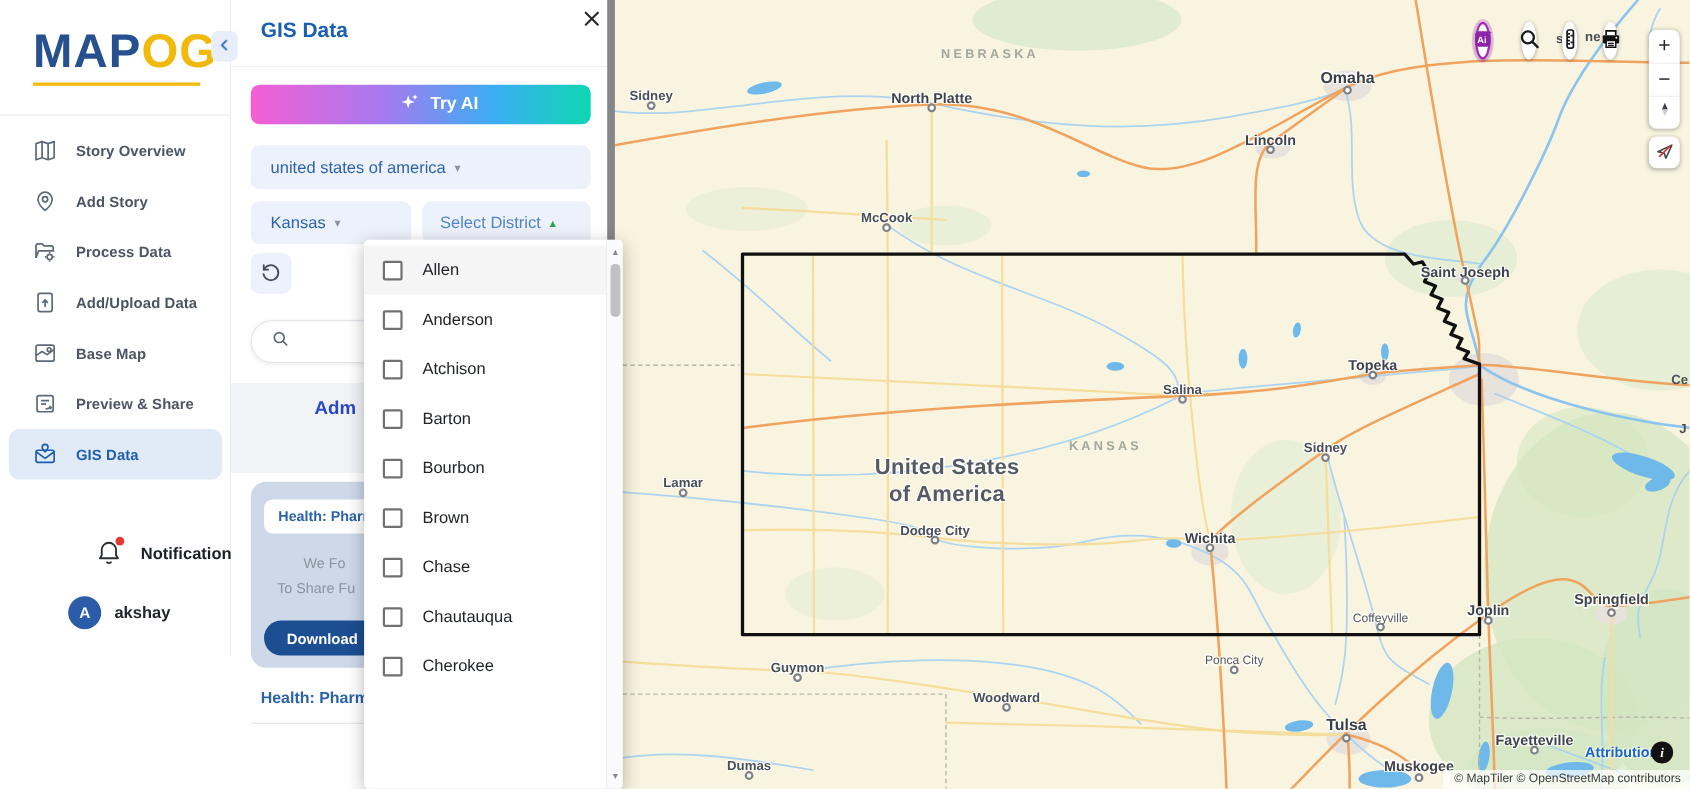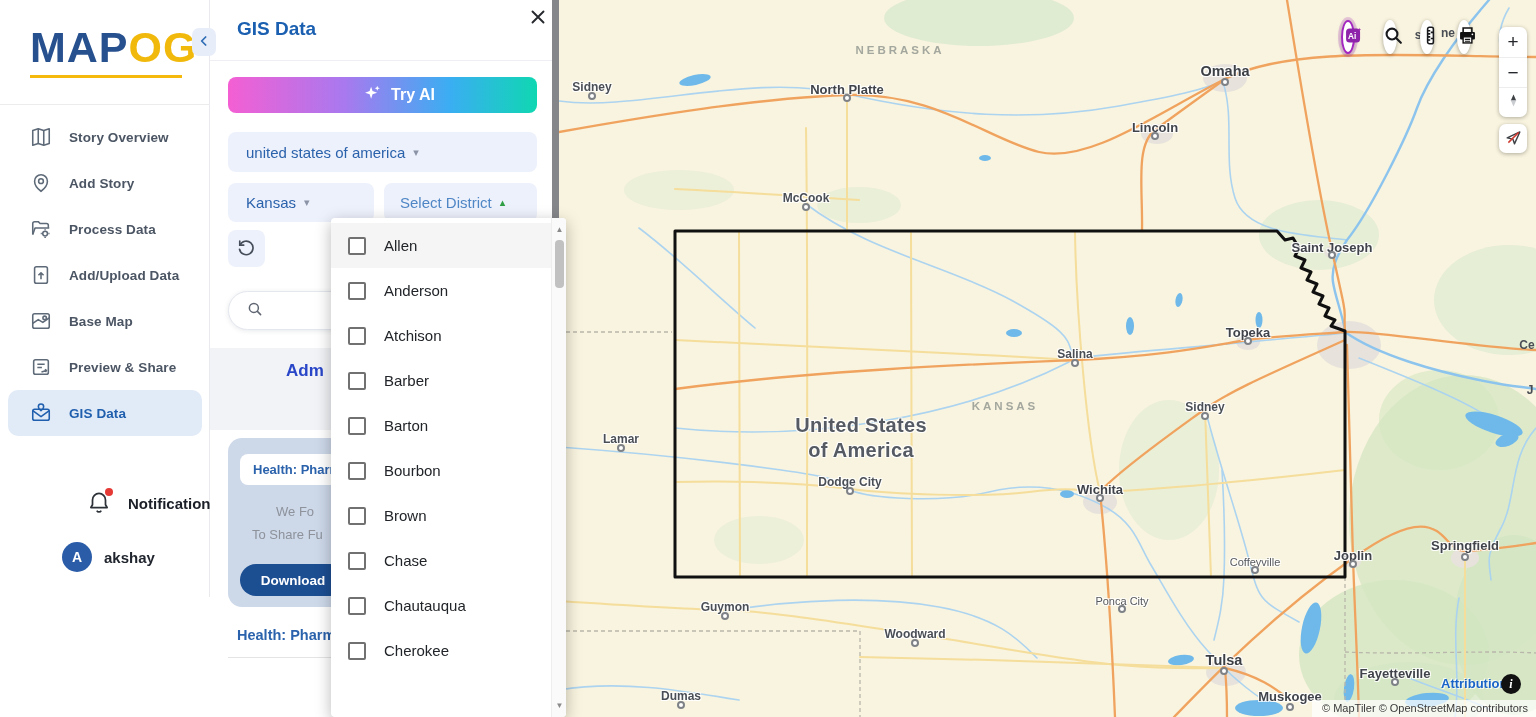--- a/index.html
+++ b/index.html
@@ -83,21 +83,21 @@
   .cl.lg { font-size:13px; font-weight:bold; color:#40444a; }
   .cl.md { font-size:12px; font-weight:bold; color:#4a4e55; }
   .cl.sm { font-size:11px; color:#55585e; }
   .st { position:absolute; transform:translate(-50%,-50%); font-size:11.5px; font-weight:bold; color:#a3a79e; letter-spacing:3px; white-space:nowrap; }
   .usa { position:absolute; transform:translate(-50%,-50%); font-size:20px; font-weight:bold; color:#565b63; letter-spacing:.3px; white-space:nowrap;
     text-shadow:1px 1px 0 rgba(255,255,255,.8),-1px 1px 0 rgba(255,255,255,.8),1px -1px 0 rgba(255,255,255,.8),-1px -1px 0 rgba(255,255,255,.8); }
   .fr { position:absolute; transform:translate(-50%,-50%); font-size:12px; font-weight:bold; color:#4a4e55; white-space:nowrap; }
   .mk { position:absolute; width:8px; height:8px; border:2px solid #7e8287; background:#fff; border-radius:50%; transform:translate(-50%,-50%); }
 
   
-  .ctl-circle { position:absolute; width:14px; height:34px; border-radius:50%; background:#fff; border:none; box-shadow:0 1px 4px rgba(0,0,0,.35); cursor:pointer; display:flex; align-items:center; justify-content:flex-start; z-index:5; }
+  .ctl-circle { position:absolute; width:14px; height:34px; border-radius:50%; background:#fff; border:none; box-shadow:0 1px 4px rgba(0,0,0,.35); cursor:pointer; display:flex; align-items:center; justify-content:center; z-index:5; }
   .ctl-circle svg { width:21px; height:21px; }
   #ai-btn { left:1341px; top:20px; border:2px solid #a426c0; box-shadow:0 0 0 3px rgba(164,38,192,.22),0 1px 4px rgba(0,0,0,.3); }
   #search-btn { left:1383px; top:20px; }
   #ruler-btn { left:1420px; top:20px; }
   #print-btn { left:1457px; top:20px; }
   #zoom-col { position:absolute; left:1499px; top:27px; width:28px; background:#fff; border-radius:7px; box-shadow:0 1px 4px rgba(0,0,0,.3); z-index:5; }
   .zoom-cell { width:28px; height:30px; background:none; border:none; border-top:1px solid #ededed; font-size:19px; color:#24272b; cursor:pointer; display:flex; align-items:center; justify-content:center; font-family:"Liberation Sans",sans-serif; }
   .zoom-cell:first-child { border-top:none; }
   .zoom-cell svg { width:17px; height:17px; }
   #locate-btn { position:absolute; left:1499px; top:124px; width:28px; height:29px; background:#fff; border:none; border-radius:7px; box-shadow:0 1px 4px rgba(0,0,0,.3); cursor:pointer; display:flex; align-items:center; justify-content:center; z-index:5; }
@@ -513,24 +513,20 @@
         <div class="dd-item">
           <span class="dd-check"></span>
           <span class="dd-label">Anderson</span>
         </div>
         <div class="dd-item">
           <span class="dd-check"></span>
           <span class="dd-label">Atchison</span>
         </div>
         <div class="dd-item">
           <span class="dd-check"></span>
-          <span class="dd-label">Barber</span>
-        </div>
-        <div class="dd-item">
-          <span class="dd-check"></span>
           <span class="dd-label">Barton</span>
         </div>
         <div class="dd-item">
           <span class="dd-check"></span>
           <span class="dd-label">Bourbon</span>
         </div>
         <div class="dd-item">
           <span class="dd-check"></span>
           <span class="dd-label">Brown</span>
         </div>

